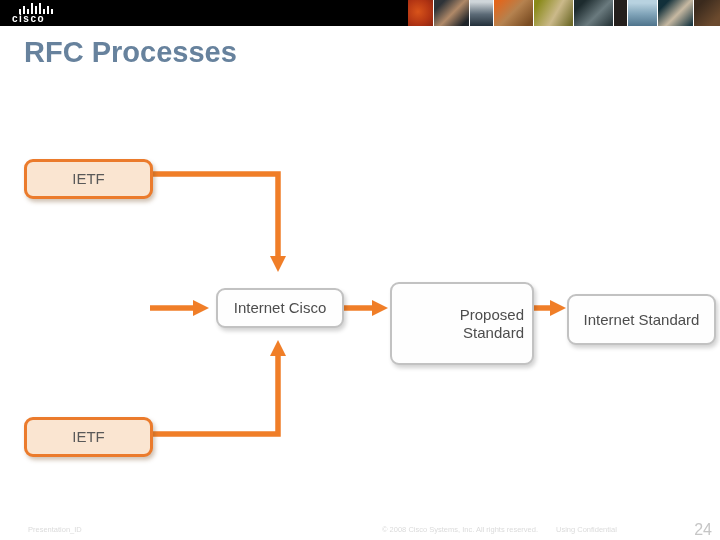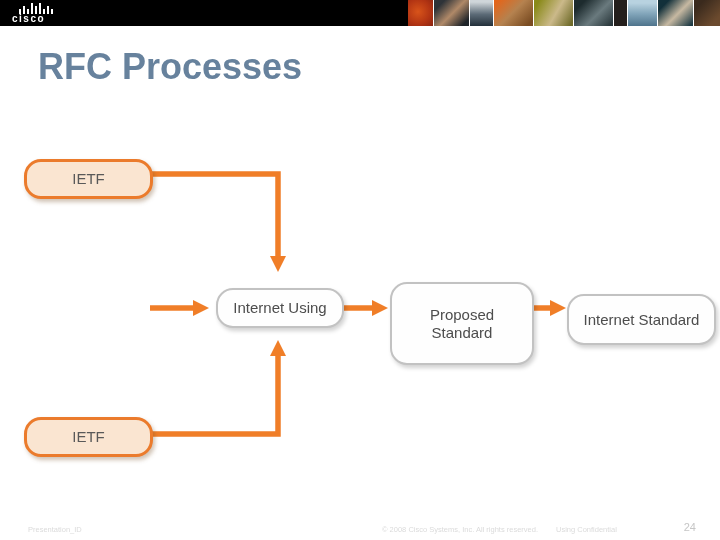--- a/index.html
+++ b/index.html
@@ -23,48 +23,48 @@
   .s4{width:40px;background:linear-gradient(135deg,#e2661c 8%,#b5824f 48%,#7a4c22 90%);}
   .s5{width:40px;background:linear-gradient(120deg,#8a8a1a 10%,#cbb98a 55%,#6e6a28 95%);}
   .s6{width:40px;background:linear-gradient(135deg,#1d2b2e 18%,#6a7a7e 58%,#2a383c 95%);}
   .s7{width:14px;background:#241f1c;}
   .s8{width:30px;background:linear-gradient(180deg,#b8d2e0 12%,#7fa3b8 55%,#4f748c 100%);}
   .s9{width:36px;background:linear-gradient(135deg,#12303a 18%,#c7b9a2 55%,#1d3a44 95%);}
   .s10{width:26px;background:linear-gradient(135deg,#3a2a1d 20%,#6b4a2e 80%);}
   
   .titleblock{position:absolute;left:24px;top:36px;color:#67829D;}
   .kicker{font-size:16px;font-weight:bold;line-height:19px;}
-  .main-title{font-size:36px;font-weight:bold;line-height:33px;margin:14px;}
+  .main-title{font-size:29px;font-weight:bold;line-height:33px;margin:0;}
   
   .diagram{position:absolute;left:0;top:0;width:720px;height:540px;}
   .arrows{position:absolute;left:0;top:0;}
   .node{
     position:absolute;display:flex;align-items:center;justify-content:center;
-    text-align:center;border-radius:17px;font-size:15px;color:#4d4d4d;line-height:18px;
+    text-align:right;border-radius:9px;font-size:15px;color:#4d4d4d;line-height:18px;
   }
   .node.orange{
     background:#FAE5D1;border:3px solid #EB7B2C;
     box-shadow:2px 3px 4px rgba(120,80,40,0.35);color:#595959;
   }
   .node.gray{
     background:#fefefe;border:2px solid #C2C2C2;
     box-shadow:2px 3px 4px rgba(0,0,0,0.18);
   }
   .n-ietf{left:24px;top:159px;width:123px;height:34px;}
   .n-iab{left:24px;top:288px;width:123px;height:34px;}
   .n-irtf{left:24px;top:417px;width:123px;height:34px;}
   .n-draft{left:216px;top:288px;width:124px;height:36px;}
   .n-proposed{left:390px;top:282px;width:124px;height:47px;padding:16px 8px;}
   .n-internet{left:567px;top:294px;width:129px;height:47px;padding:0 8px;}
   
   .footer{position:absolute;left:0;top:518px;width:720px;height:22px;font-size:7.5px;color:#DBDBDB;}
   .f-id{position:absolute;left:28px;top:7px;}
   .f-copy{position:absolute;left:382px;top:7px;}
   .f-conf{position:absolute;left:556px;top:7px;}
-  .f-page{position:absolute;right:24px;top:3px;font-size:11px;color:#C6C6C6;}
+  .f-page{position:absolute;right:8px;top:3px;font-size:16px;color:#C6C6C6;}
 </style>
 </head>
 <body>
 
 <div class="topbar">
   <div class="logo">
     <span class="logo-bars">
       <i style="height:5px"></i>
         <i style="height:8px"></i>
         <i style="height:5px"></i>
@@ -114,21 +114,21 @@
     </g>
   </svg>
 
   <div class="node orange n-ietf">
     <span>IETF</span>
   </div>
   <div class="node orange n-irtf">
     <span>IETF</span>
   </div>
   <div class="node gray n-draft">
-    <span>Internet Using</span>
+    <span>Internet Cisco</span>
   </div>
   <div class="node gray n-proposed">
     <span>Proposed Standard</span>
   </div>
   <div class="node gray n-internet">
     <span>Internet Standard</span>
   </div>
 </div>
 
 <div class="footer">

